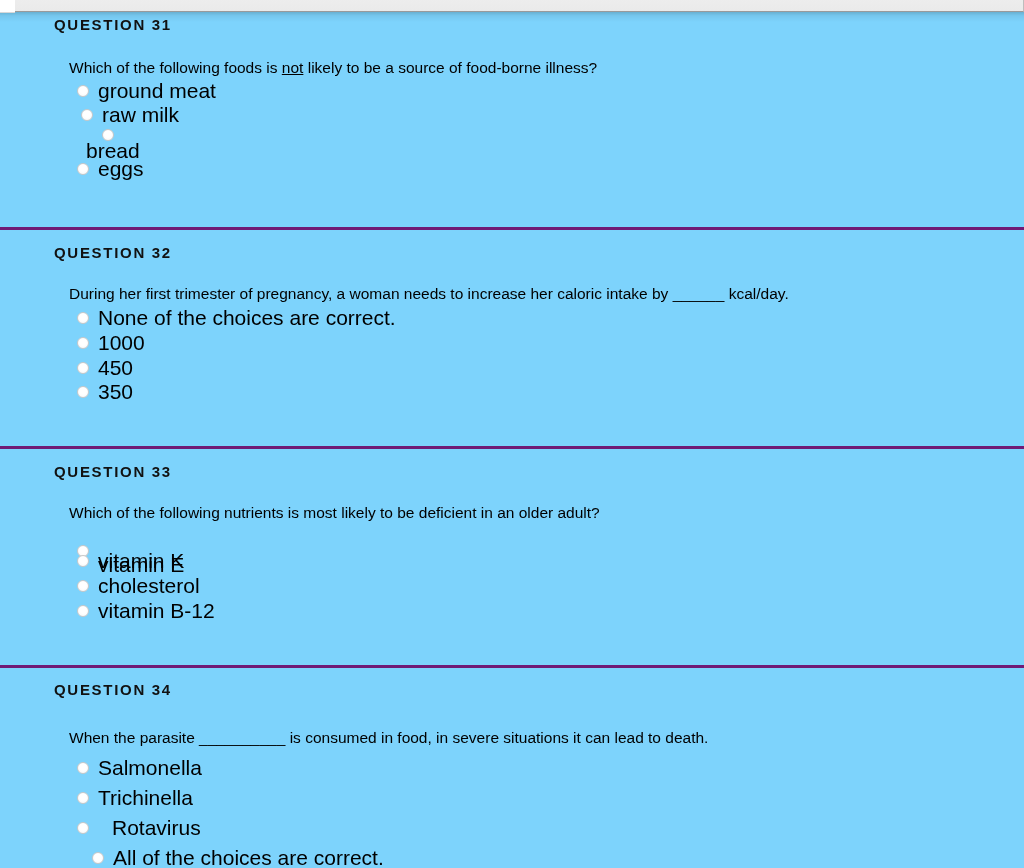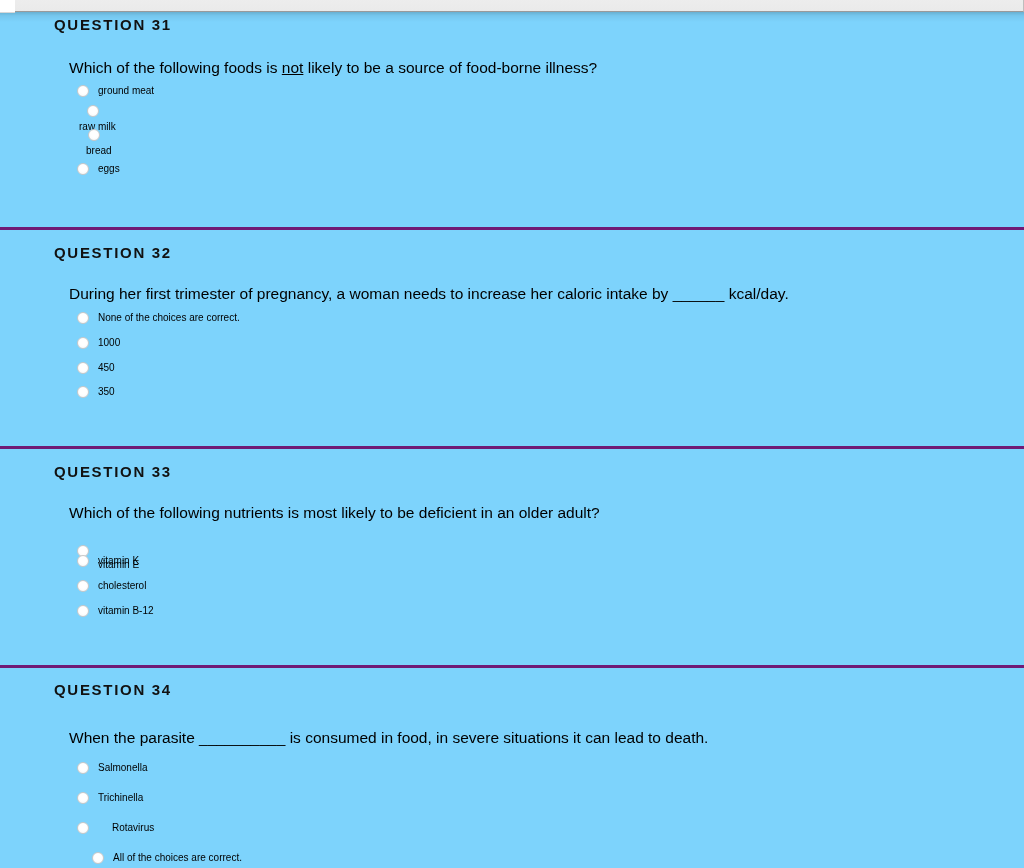--- a/index.html
+++ b/index.html
@@ -105,21 +105,21 @@
     flex: 0 0 auto;
     width: 12px;
     height: 12px;
     border-radius: 50%;
     border: 1px solid #c9c9c9;
     background: radial-gradient(circle at 50% 42%, #ffffff 42%, #fafafa 72%, #f2f2f2 100%);
     box-sizing: border-box;
     display: inline-block;
   }
   .choice-label {
-    font-size: 10px;
+    font-size: 21px;
     line-height: 19px;
     color: #000000;
   }
 </style>
 </head>
 <body>
 
 <div id="page">
 
   <div class="chrome-bar"></div>
@@ -127,21 +127,21 @@
   <div class="chrome-shadow"></div>
 
   <section class="question-block" style="top:0px;height:227px;">
     <h2 class="q-heading" style="position:absolute;left:54px;top:16px;">QUESTION 31</h2>
     <p class="q-stem" style="position:absolute;left:69px;top:58px;"><span>Which of the following foods is </span><u>not</u><span> likely to be a source of food-borne illness?</span></p>
     <ul class="choices">
       <li class="choice" style="position:absolute;left:77px;top:81px;">
         <span class="radio"></span>
         <span class="choice-label" style="margin-left:9px;">ground meat</span>
       </li>
-      <li class="choice" style="position:absolute;left:70px;top:105px;flex-direction:column;">
+      <li class="choice" style="position:absolute;left:81px;top:105px;">
         <span class="radio"></span>
         <span class="choice-label" style="margin-left:9px;">raw milk</span>
       </li>
       <li class="choice" style="position:absolute;left:77px;top:129px;flex-direction:column;">
         <span class="radio"></span>
         <span class="choice-label" style="margin-left:9px;">bread</span>
       </li>
       <li class="choice" style="position:absolute;left:77px;top:159px;">
         <span class="radio"></span>
         <span class="choice-label" style="margin-left:9px;">eggs</span>

